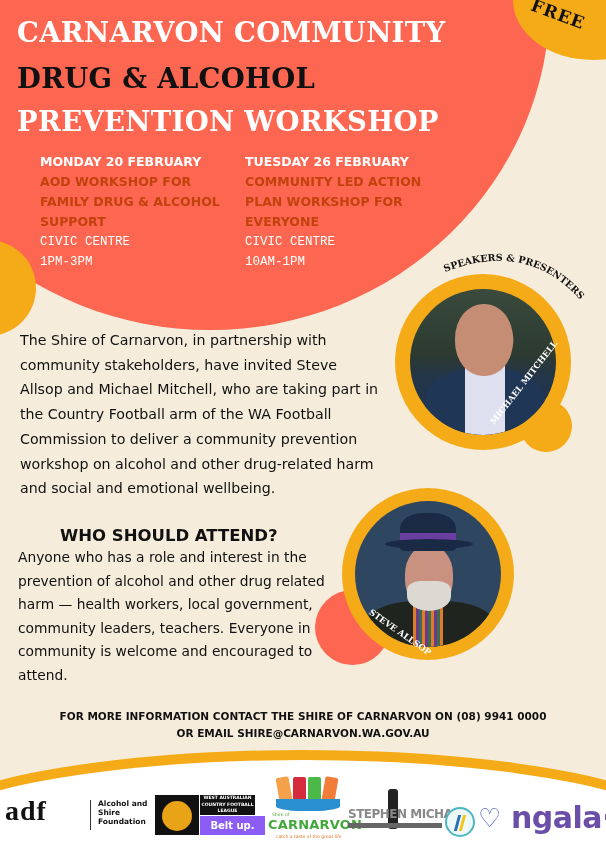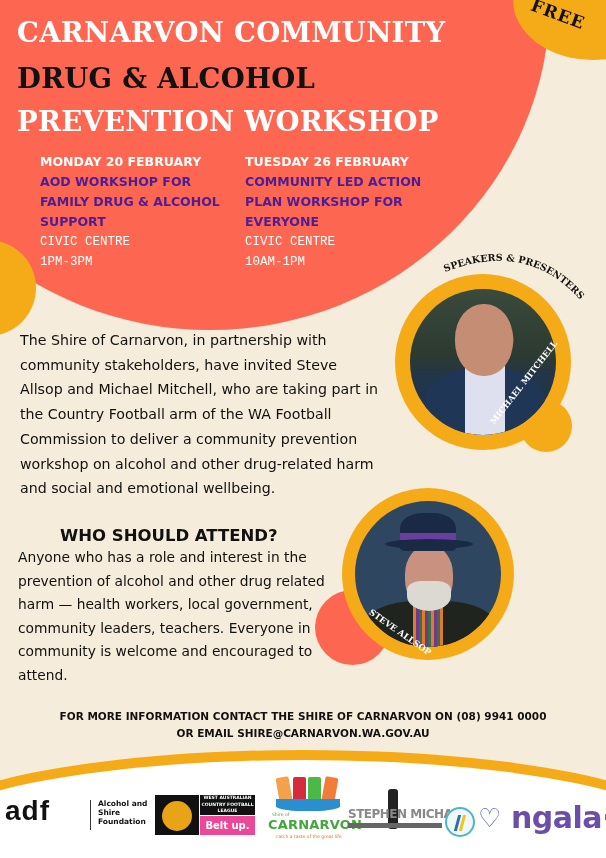--- a/index.html
+++ b/index.html
@@ -11,21 +11,21 @@
   .free-text { position: absolute; left: 530px; top: 4px; font-family: "DejaVu Serif", serif; font-weight: 900; font-size: 17px; transform: rotate(20deg); color: #111; letter-spacing: 1px; }
   .left-yellow { position: absolute; left: -60px; top: 240px; width: 96px; height: 96px; border-radius: 50%; background: #f5ab17; }
 
   .title { position: absolute; left: 17px; font-family: "DejaVu Serif", serif; font-weight: 900; font-size: 27.5px; letter-spacing: 0.3px; white-space: nowrap; }
   .t1 { top: 16px; color: #fff; }
   .t2 { top: 62px; color: #111; }
   .t3 { top: 105px; color: #fff; }
 
   .event { position: absolute; top: 152px; font-family: "DejaVu Sans", sans-serif; font-size: 12.5px; line-height: 20px; font-weight: bold; }
   .event .date { color: #fff; }
-  .event .desc { color: #4c1d95; }
+  .event .desc { color: #c2410c; }
   .event .venue, .event .time { color: #fff; font-weight: normal; font-family: Liberation Mono, monospace; }
   .ev1 { left: 40px; width: 200px; }
   .ev2 { left: 245px; width: 200px; }
 
   .intro { position: absolute; left: 20px; top: 328px; width: 360px; font-size: 14.2px; line-height: 24.7px; color: #111; }
   .who-title { position: absolute; left: 18px; top: 526px; font-size: 16.5px; font-weight: bold; color: #111; margin-left: 42px; }
   .who-body { position: absolute; left: 18px; top: 546px; width: 320px; font-size: 13.8px; line-height: 23.5px; color: #111; }
 
   .photo-ring { position: absolute; border-radius: 50%; background: #f5ab17; }
   .photo { position: absolute; border-radius: 50%; overflow: hidden; }
@@ -52,29 +52,29 @@
   .sa-name { left: 373px; top: 607px; transform: rotate(35deg); transform-origin: left top; }
 
   .contact { position: absolute; left: 0; top: 708px; width: 606px; text-align: center; font-size: 10.5px; font-weight: bold; line-height: 17px; color: #111; }
 
   .footer-band { position: absolute; left: -80px; top: 750px; width: 766px; height: 260px; border-radius: 50% 50% 0 0 / 30% 30% 0 0; background: #f5ab17; }
   .footer-white { position: absolute; left: -80px; top: 760px; width: 766px; height: 260px; border-radius: 50% 50% 0 0 / 30% 30% 0 0; background: #fff; }
 
   .logos { position: absolute; left: 0; top: 775px; width: 606px; height: 80px; }
   .logo { position: absolute; }
   .adf { left: 5px; top: 20px; }
-  .adf-mark { font-family: Liberation Sans, sans-serif; font-size: 28px; font-weight: bold; letter-spacing: 1px; color: #111; }
+  .adf-mark { font-family: Liberation Serif, serif; font-size: 28px; font-weight: bold; letter-spacing: 1px; color: #111; }
   .adf-divider { position: absolute; left: 85px; top: 5px; width: 1px; height: 30px; background: #333; }
   .adf-text { position: absolute; left: 93px; top: 4px; font-size: 7.5px; line-height: 9px; color: #111; font-weight: bold; width: 60px; }
 
   .wacfl { left: 155px; top: 20px; width: 100px; height: 40px; }
   .wacfl-bird { position: absolute; left: 0; top: 0; width: 44px; height: 40px; background: #111; }
   .wacfl-bird span { position: absolute; left: 7px; top: 6px; width: 30px; height: 30px; border-radius: 50%; background: #e8a317; }
   .wacfl-text { position: absolute; left: 45px; top: 0; width: 55px; height: 20px; background: #111; color: #fff; font-size: 4.5px; text-align: center; line-height: 6.5px; font-weight: bold; }
-  .wacfl-belt { position: absolute; left: 45px; top: 21px; width: 55px; height: 19px; background: #ec4899; color: #fff; font-size: 10px; font-weight: bold; text-align: center; line-height: 19px; }
+  .wacfl-belt { position: absolute; left: 45px; top: 21px; width: 65px; height: 19px; background: #8b5cf6; color: #fff; font-size: 10px; font-weight: bold; text-align: center; line-height: 19px; }
 
   .carn { left: 268px; top: 2px; width: 80px; height: 72px; }
   .carn-flags { position: absolute; left: 10px; top: 0; width: 60px; height: 32px; }
   .carn-flags span { position: absolute; top: 0; width: 13px; height: 30px; border-radius: 2px; }
   .carn-wave { position: absolute; left: 8px; top: 22px; width: 64px; height: 12px; border-radius: 0 0 40% 40%; background: #2a8fd1; }
   .carn-small { position: absolute; left: 4px; top: 35px; font-size: 4.5px; color: #55a630; }
   .carn-name { position: absolute; left: 0; top: 40px; font-size: 13px; font-weight: bold; color: #43a83b; letter-spacing: 0.2px; }
   .carn-tag { position: absolute; left: 8px; top: 57px; font-size: 4.5px; color: #e2742b; white-space: nowrap; }
 
   .smf { left: 348px; top: 14px; width: 94px; height: 50px; }

